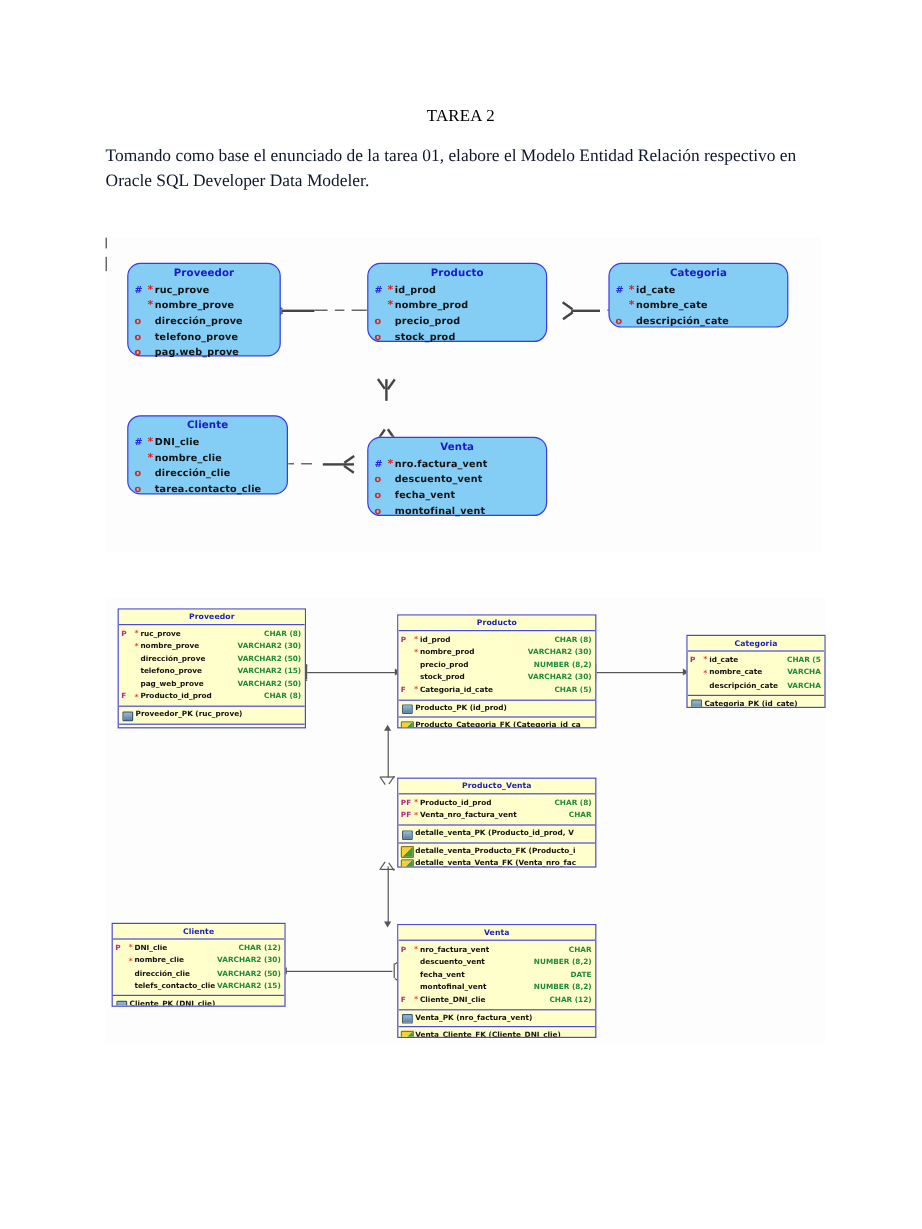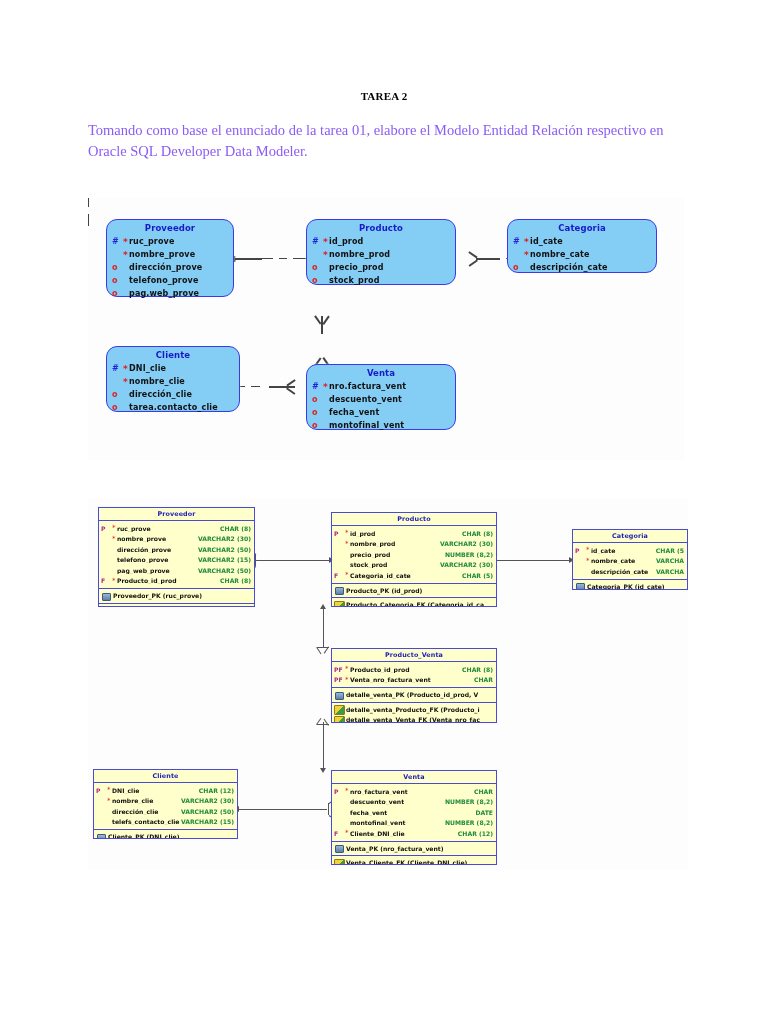--- a/index.html
+++ b/index.html
@@ -9,27 +9,27 @@
     font-family:"Liberation Serif", serif;
     position:relative;
     overflow:hidden;
   }
 
   
   #doc-title{
     position:absolute;left:0;top:90px;width:768px;
     text-align:center;
     font-family:"Liberation Serif", serif;
-    font-weight:bold;font-size:11px;color:#000;
+    font-weight:normal;font-size:14px;color:#000;
     letter-spacing:.2px;
   }
   #doc-paragraph{
     position:absolute;left:88px;top:120px;width:600px;
     font-family:"Liberation Serif", serif;
-    font-size:14.5px;line-height:21px;color:#8b5cf6;
+    font-size:14.5px;line-height:21px;color:#0f172a;
     text-align:left;
   }
 
   
   #er-diagram{
     position:absolute;left:88px;top:198px;width:596px;height:262px;
     background:#fdfdfd;
   }
   .er-entity{
     position:absolute;

